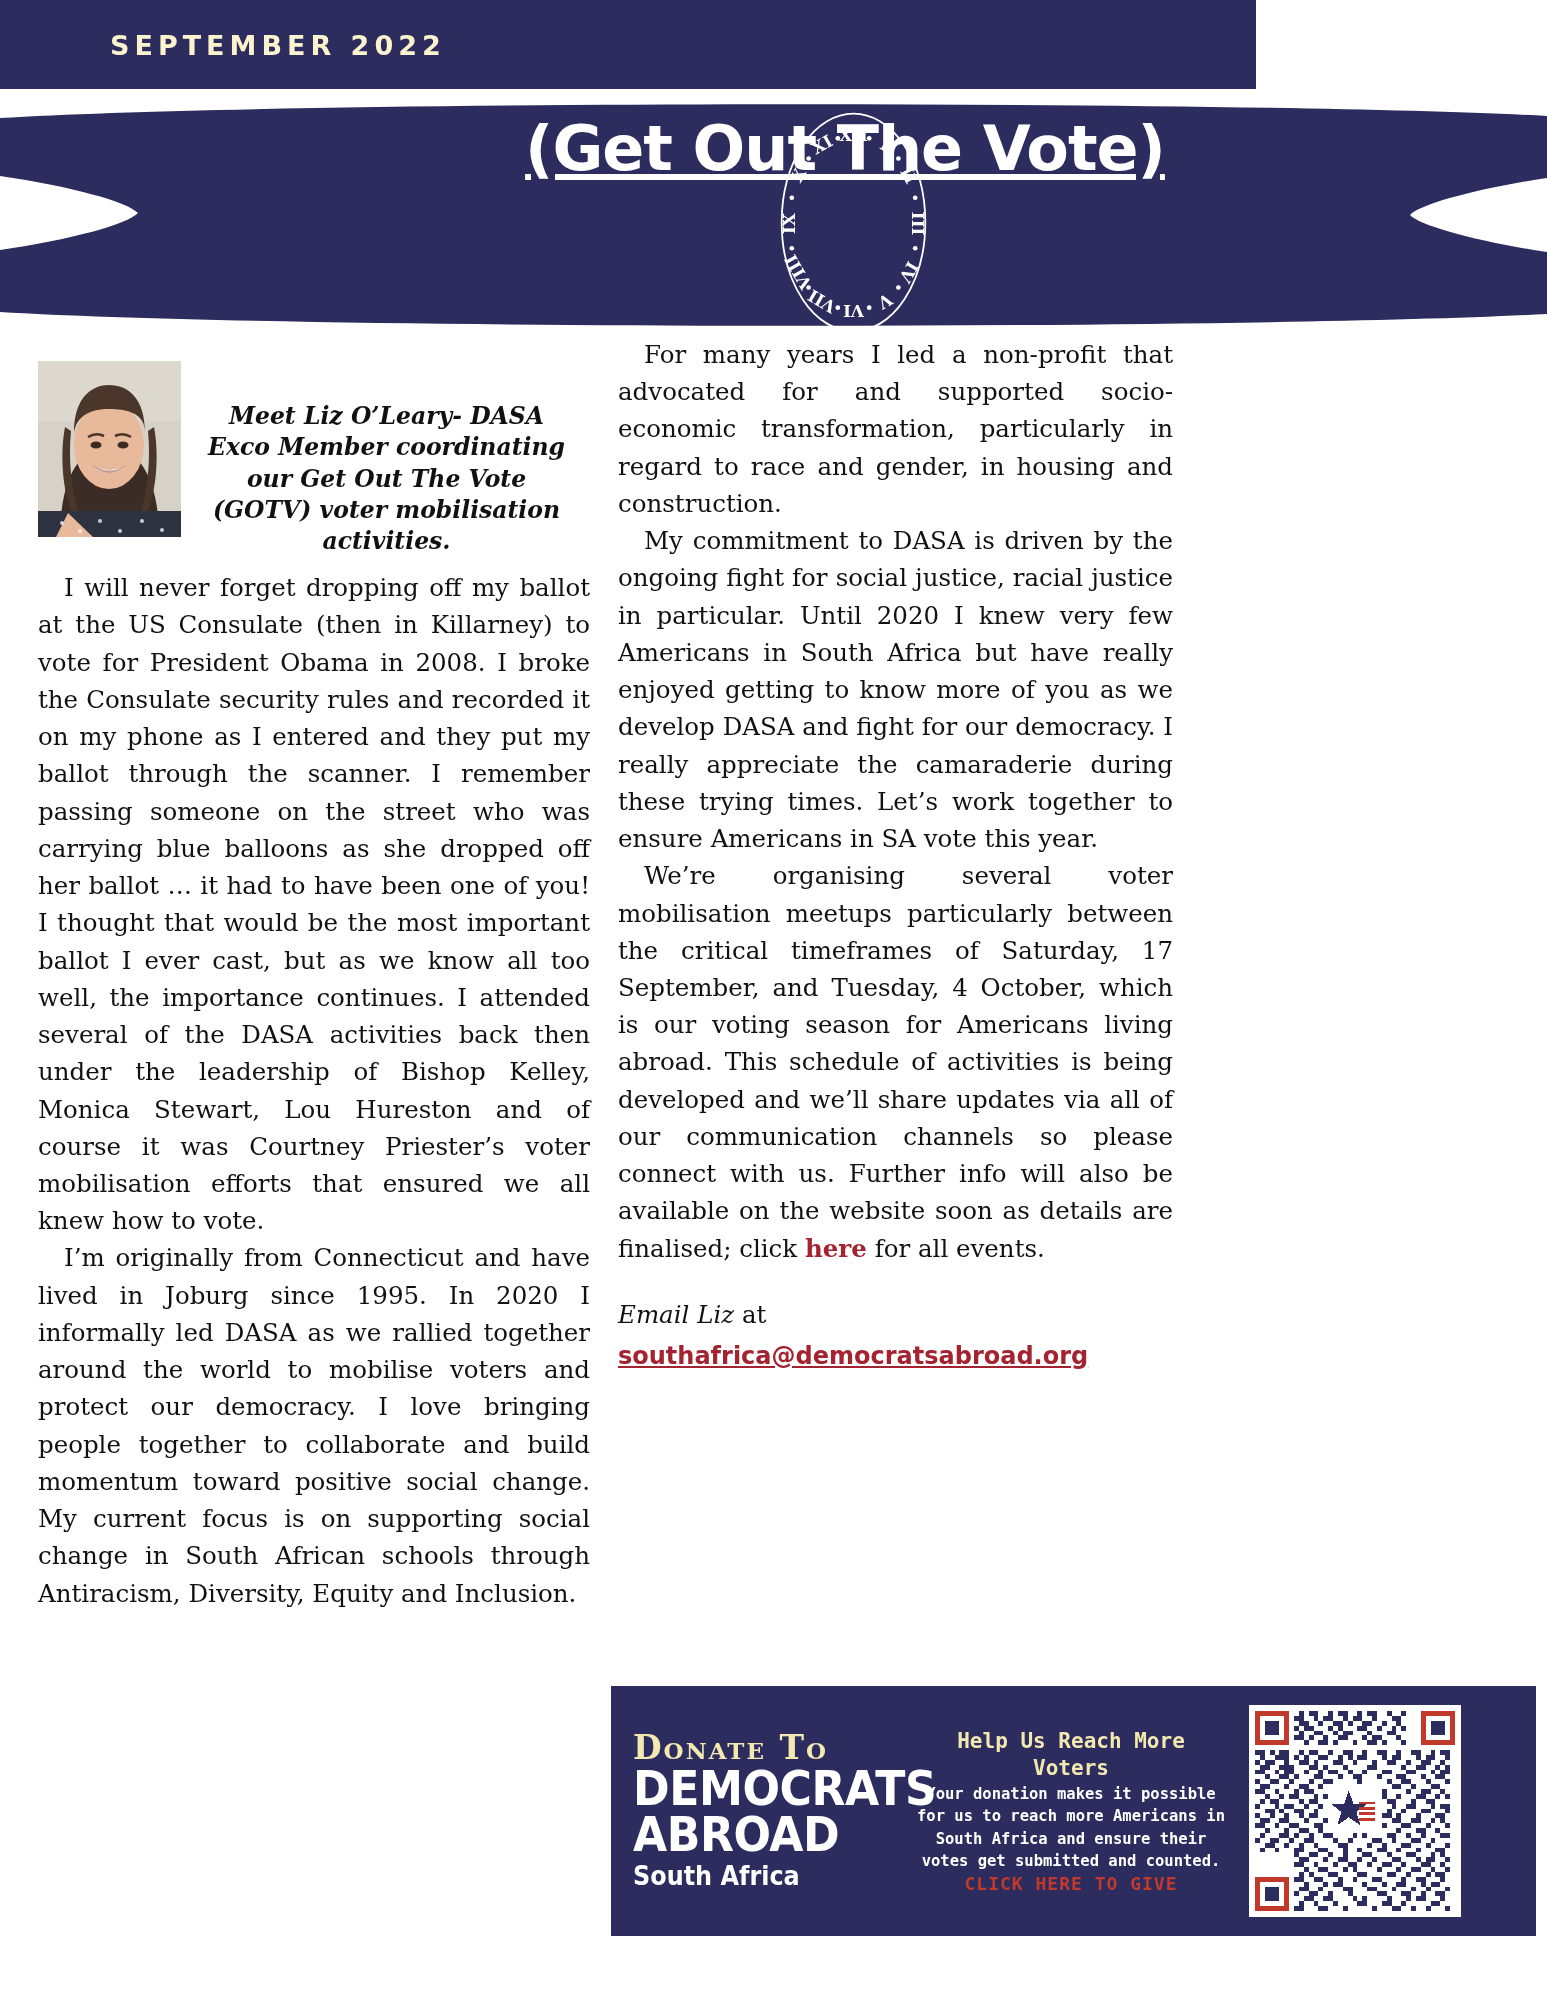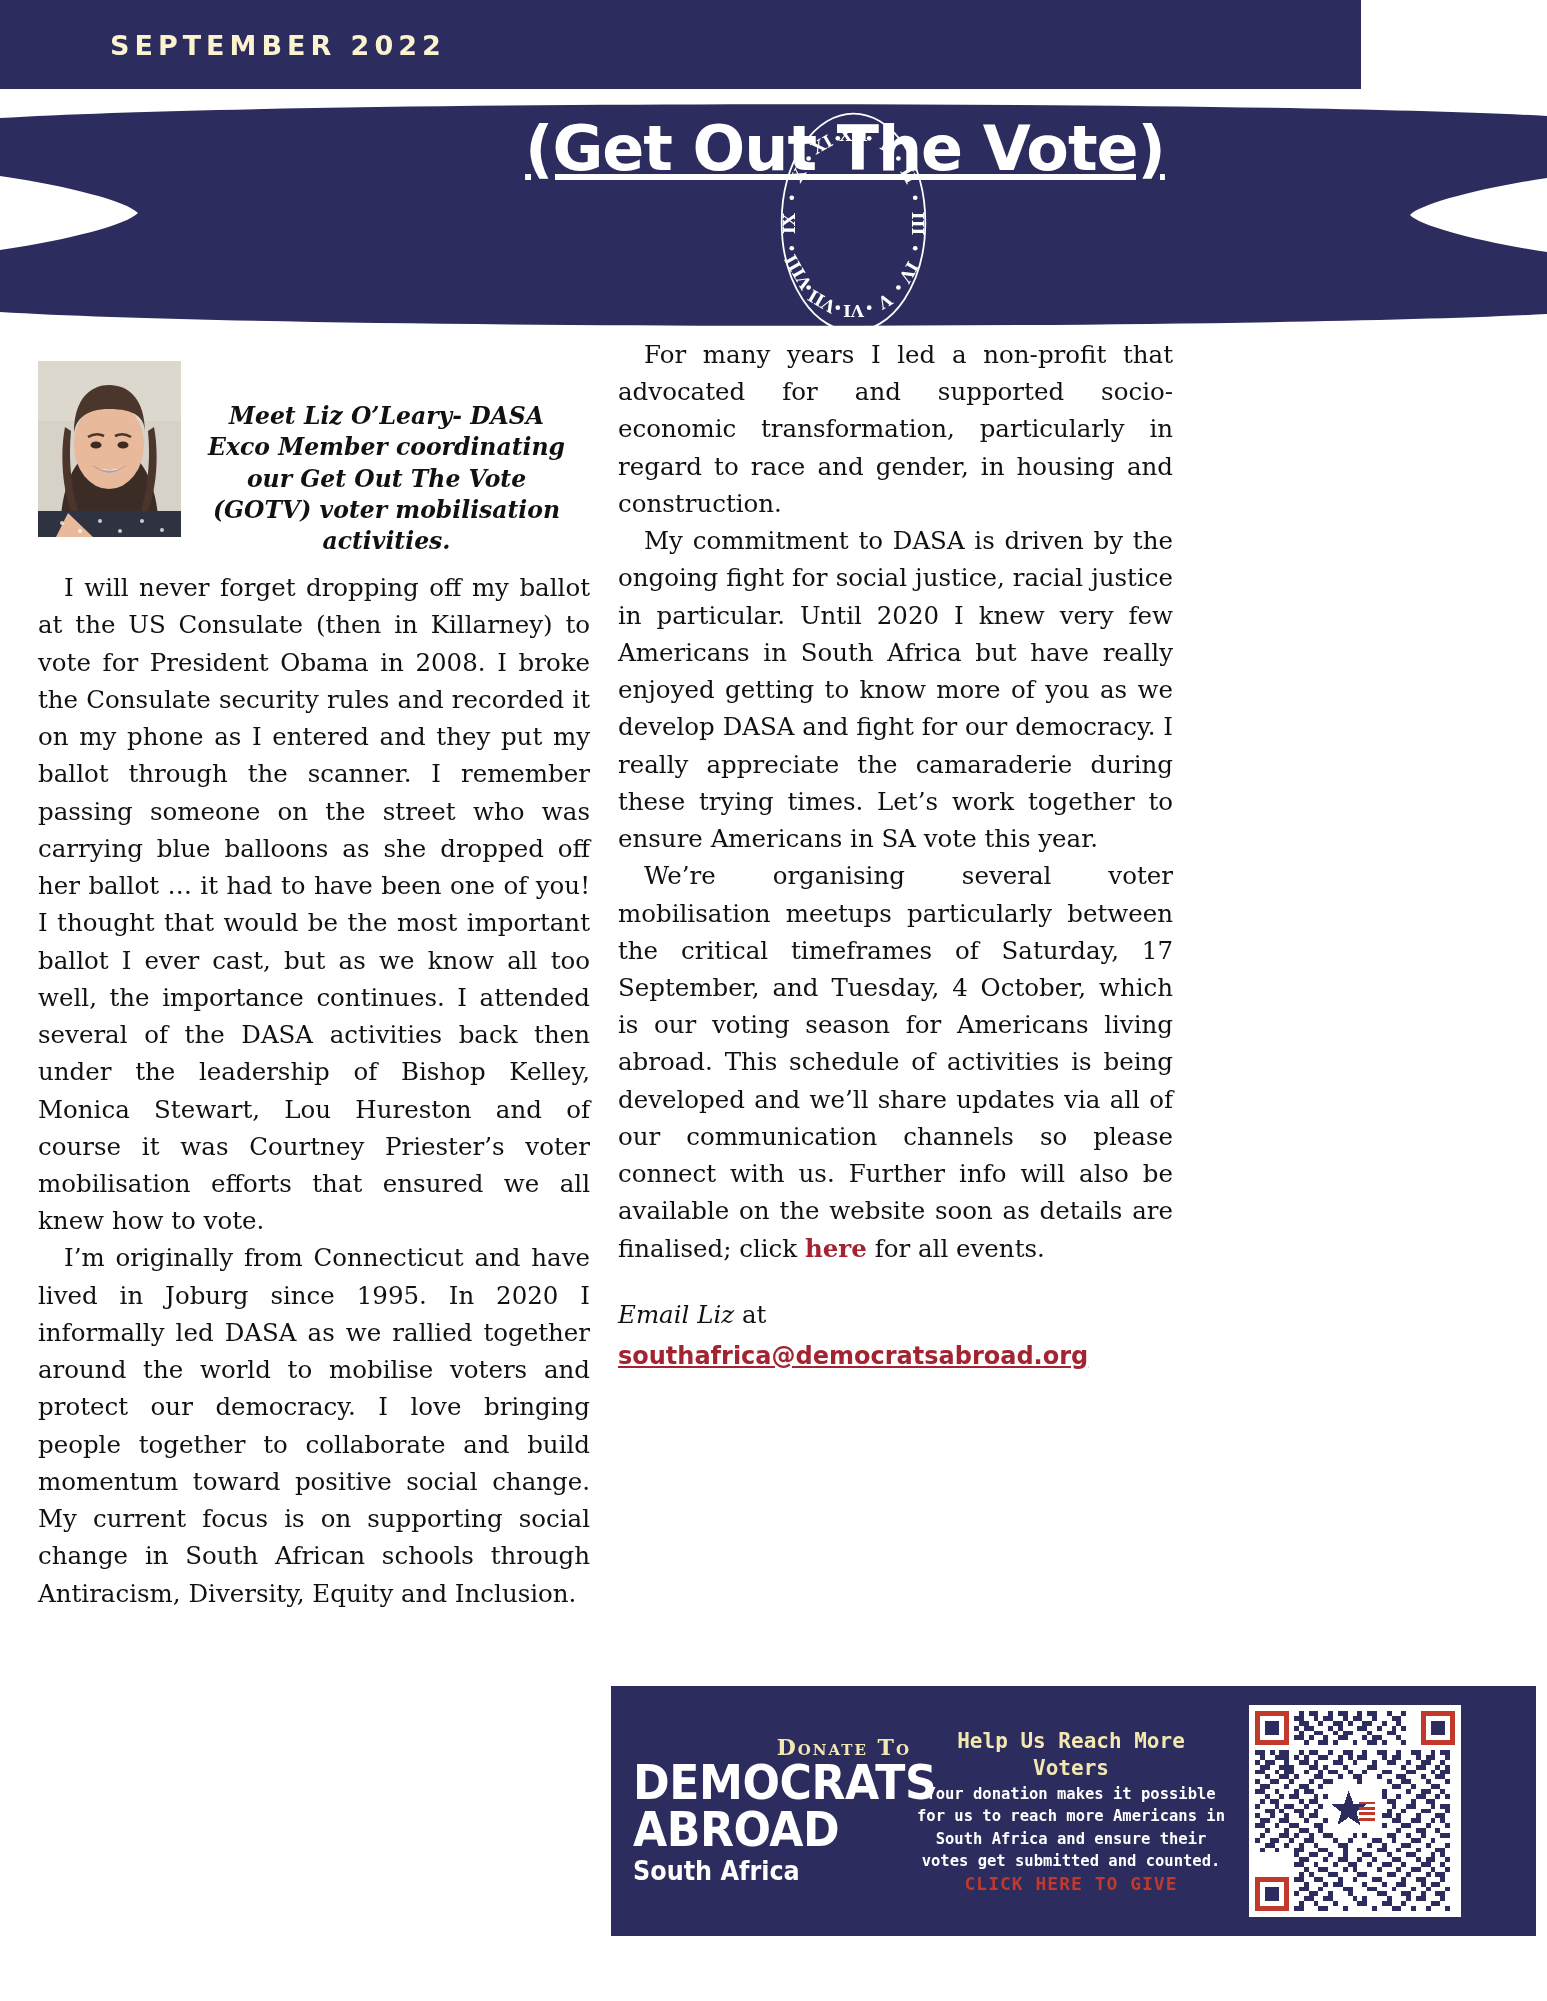--- a/index.html
+++ b/index.html
@@ -13,23 +13,24 @@
     position: relative;
     overflow: hidden;
     font-family: "DejaVu Serif", "Liberation Serif", serif;
     color: #111111;
   }
 
   
   .date-bar {
     position: absolute;
     left: 0; top: 0;
-    width: 1361px;
+    width: 1249px;
     height: 89px;
     background: #2D2C5E;
+    padding-left: 7px;
   }
   .date-bar .date-text {
     position: absolute;
     left: 110px;
     top: 50%;
     transform: translateY(-50%);
     font-family: "DejaVu Sans", "Liberation Sans", sans-serif;
     font-weight: bold;
     font-size: 27px;
     letter-spacing: 5px;
@@ -172,26 +173,25 @@
     align-items: center;
   }
   .donate-left {
     width: 300px;
     padding-left: 22px;
     box-sizing: border-box;
   }
   .donate-to {
     font-family: "DejaVu Serif", "Liberation Serif", serif;
     font-weight: bold;
-    font-size: 22px;
+    font-size: 33px;
     letter-spacing: 2px;
     color: #F3E9B0;
     font-variant: small-caps;
     line-height: 1.05;
-    text-align: right;
   }
   .donate-org {
     font-family: "DejaVu Sans", "Liberation Sans", sans-serif;
     font-weight: bold;
     font-size: 48px;
     line-height: 0.96;
     color: #FFFFFF;
     letter-spacing: -0.5px;
     transform: scaleX(0.92);
     transform-origin: left center;

